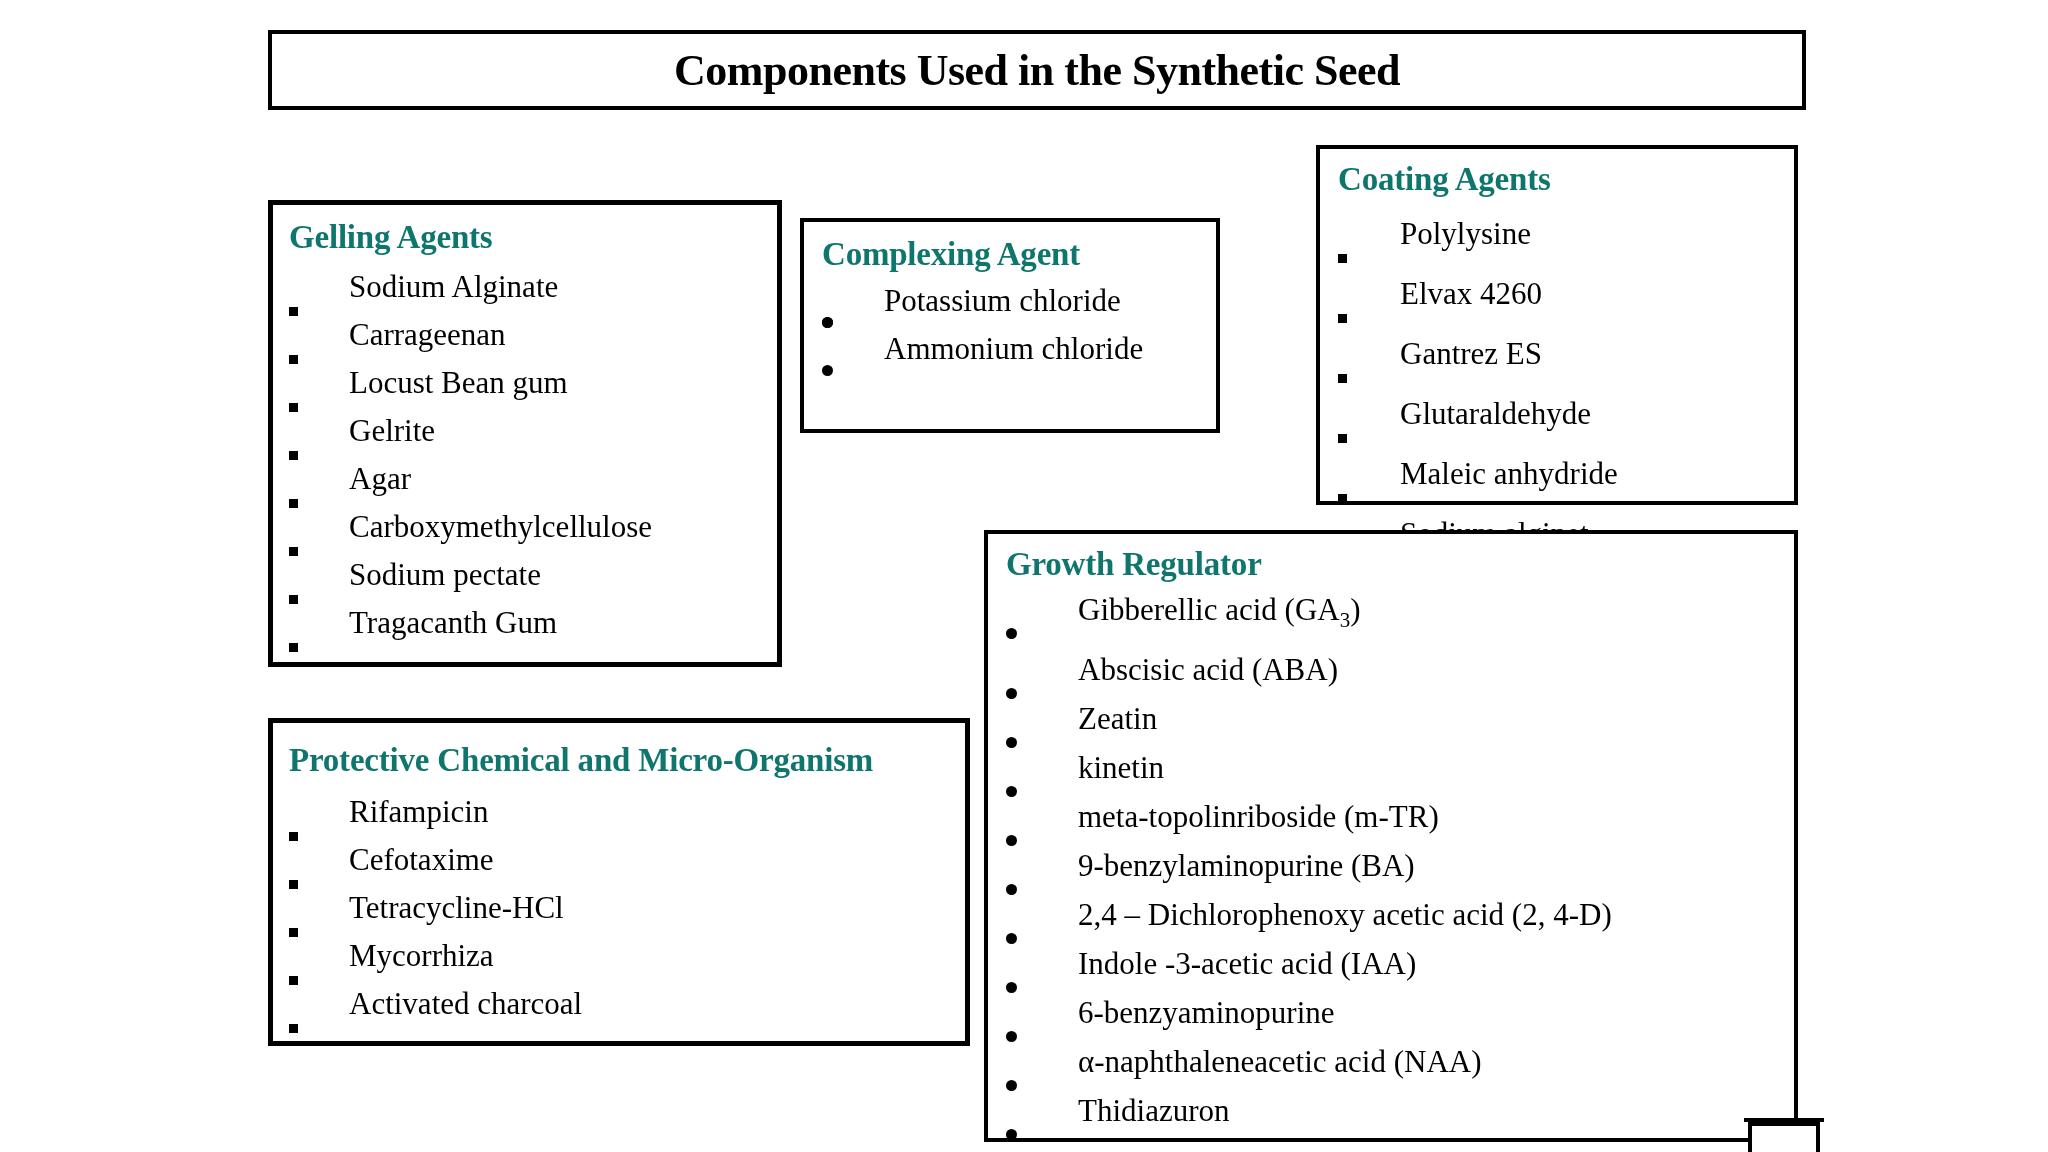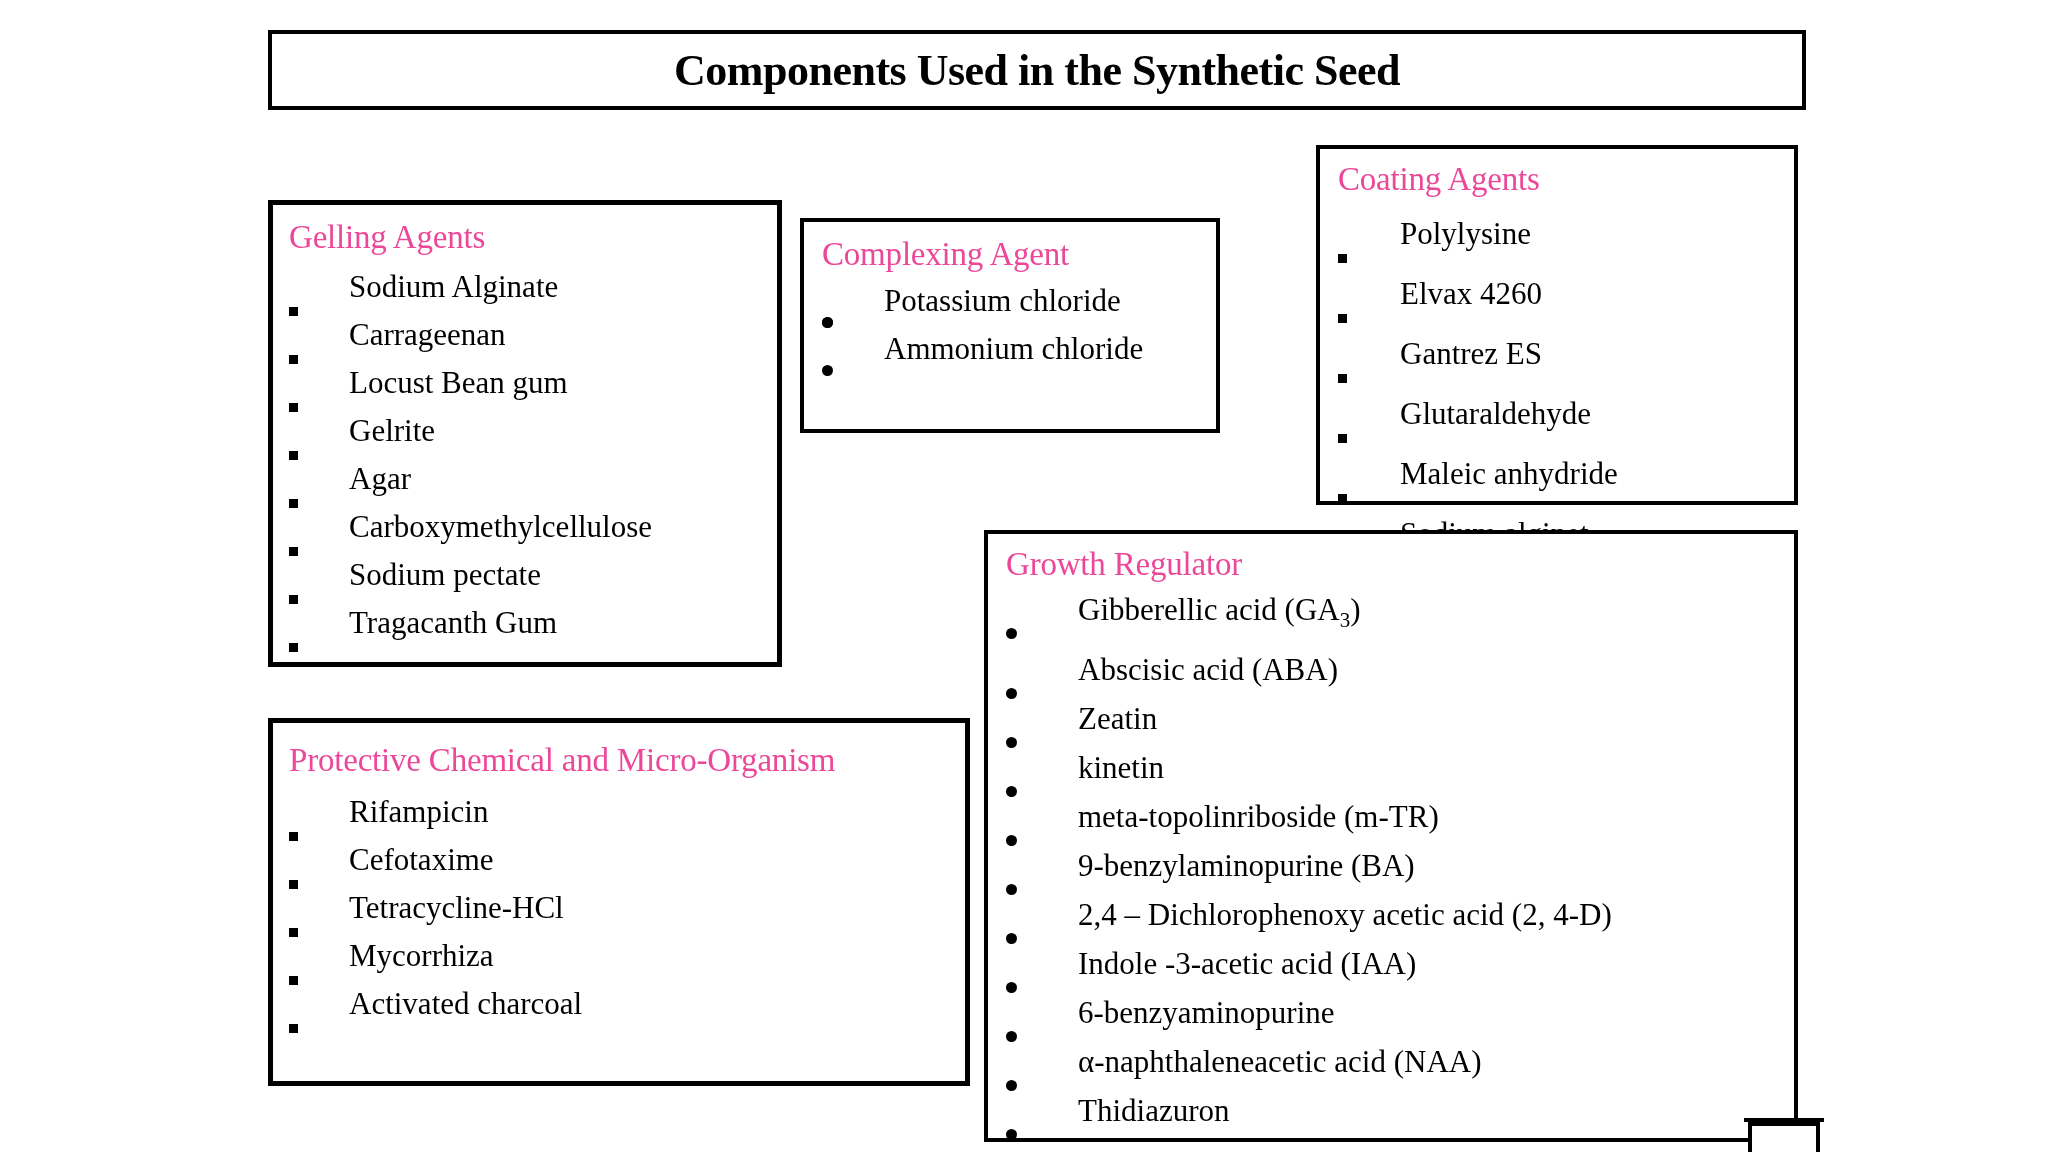--- a/index.html
+++ b/index.html
@@ -24,22 +24,22 @@
   
   .box {
     position: absolute;
     background: #ffffff;
     border: 4px solid #000000;
     box-sizing: border-box;
   }
   .box.thick { border-width: 5px; }
 
   .box-title {
-    font-weight: normal;
-    color: #ec4899;
+    font-weight: bold;
+    color: #0f766e;
     letter-spacing: -0.2px;
   }
 
   ul.items {
     list-style: none;
     margin: 0;
     padding: 0;
   }
   ul.items li {
     position: relative;
@@ -140,21 +140,21 @@
     padding-left: 62px;
     margin-top: 12px;
   }
   #coating-box ul.items li .bullet { top: 19px; }
 
   
   #protective-box {
     left: 268px;
     top: 718px;
     width: 702px;
-    height: 368px;
+    height: 328px;
     padding: 14px 0 0 16px;
   }
   #protective-box .box-title {
     font-size: 33px;
     line-height: 46px;
     margin-bottom: 5px;
     max-width: 610px;
     white-space: normal;
   }
   #protective-box ul.items li {

